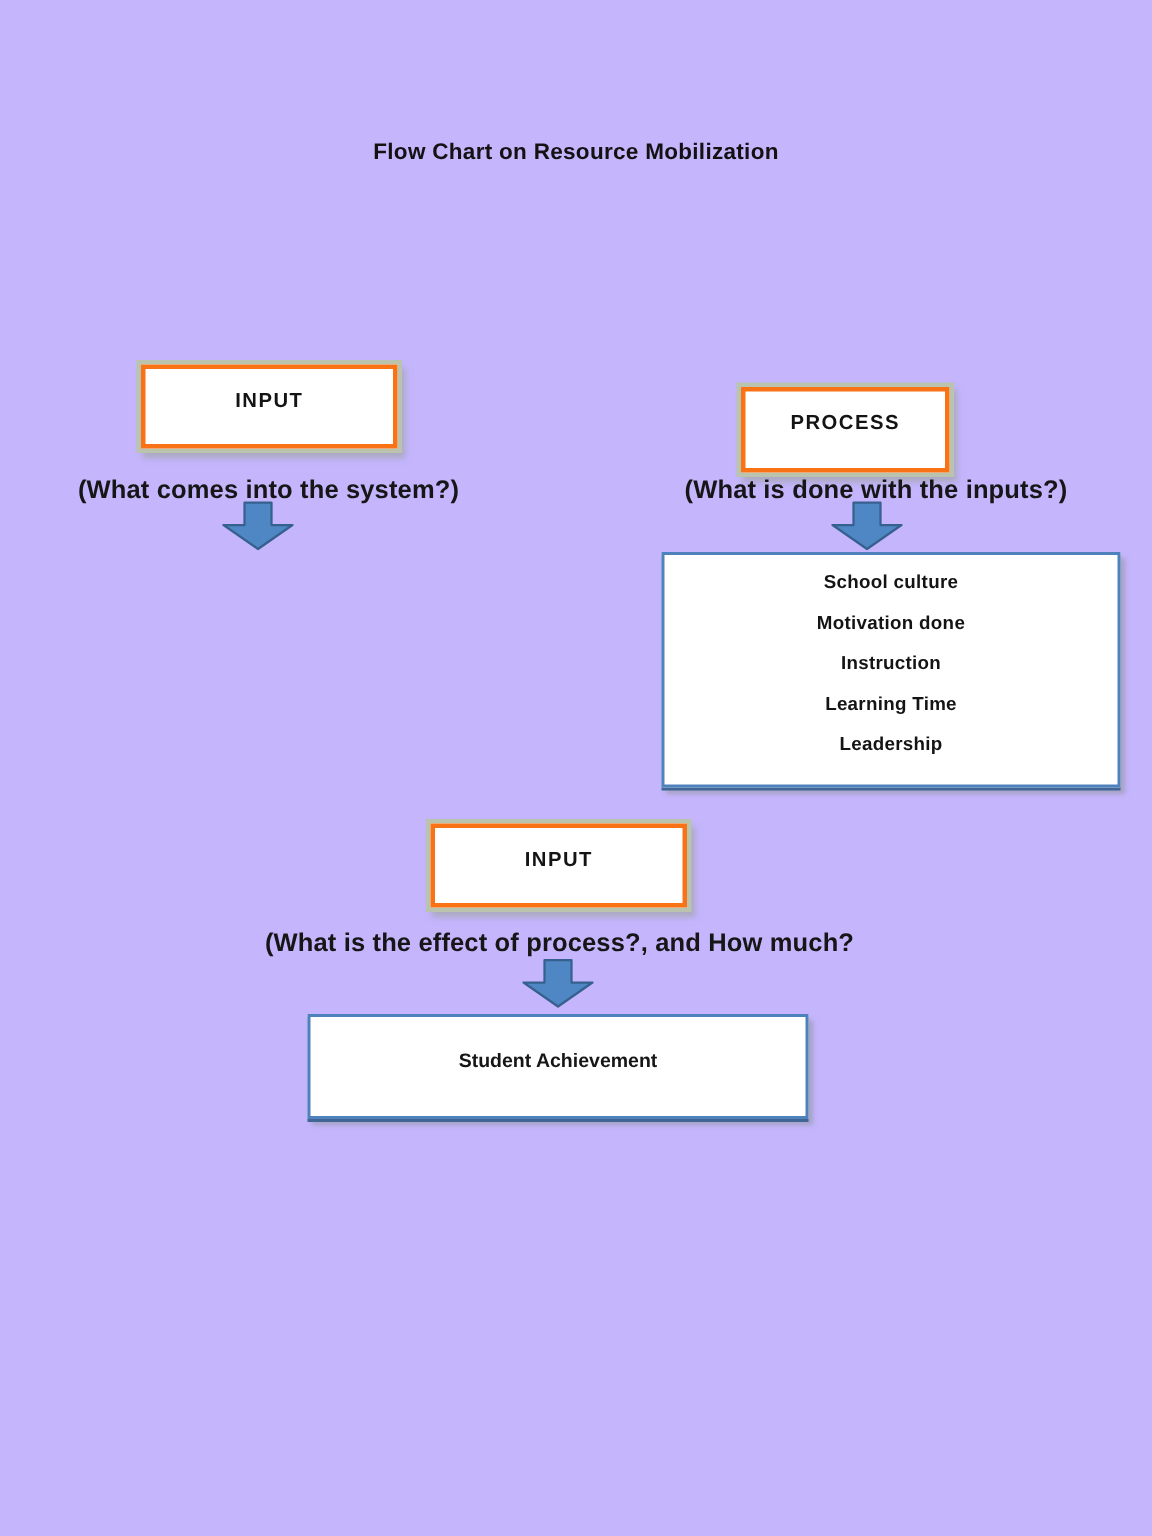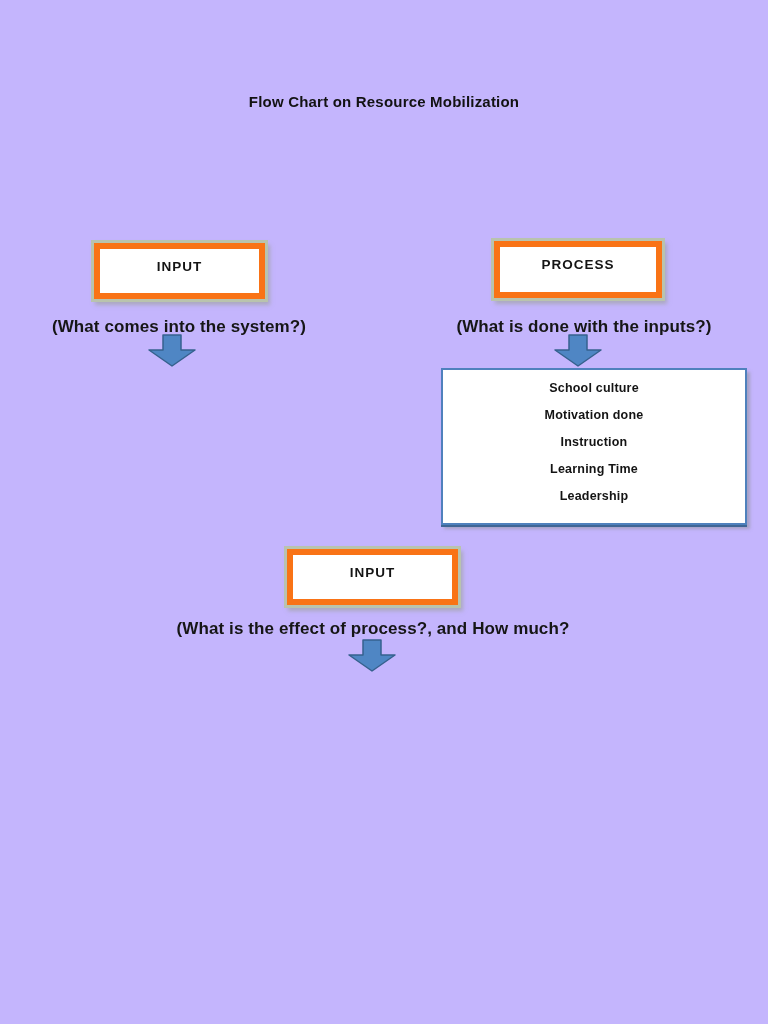--- a/index.html
+++ b/index.html
@@ -19,32 +19,32 @@
     top: 93px; left: 0; right: 0;
     text-align: center;
     font-size: 15px;
     letter-spacing: 0.2px;
     color: #121212;
   }
   
   .hbox {
     position: absolute;
     background: #ffffff;
-    border: 6px solid #f97316;
+    border: 3px solid #f97316;
     box-shadow: 0 0 0 3px #b9c3ae, 3px 4px 4px 2px rgba(150,158,140,0.55);
     display: flex;
     align-items: center;
     justify-content: center;
     padding-bottom: 10px;
     font-size: 13.5px;
     letter-spacing: 1px;
     color: #141414;
   }
   .hbox.input   { left: 94px;  top: 243px; width: 171px; height: 56px; }
-  .hbox.process { left: 494px; top: 241px; width: 168px; height: 57px; }
+  .hbox.process { left: 494px; top: 258px; width: 139px; height: 57px; }
   .hbox.output  { left: 287px; top: 549px; width: 171px; height: 56px; }
   .question {
     position: absolute;
     text-align: center;
     font-size: 17px;
     color: #161616;
     letter-spacing: 0.1px;
   }
   .q-input   { left: 19px;  top: 317px; width: 320px; }
   .q-process { left: 424px; top: 317px; width: 320px; }
@@ -116,14 +116,17 @@
     <div class="item">Leadership</div>
   </div>
 
   <div class="hbox output">
     <span>INPUT</span>
   </div>
   <div class="question q-output">(What is the effect of process?, and How much?</div>
   <svg class="arrow a-output" viewBox="0 0 50 33">
     <path d="M16 1 L34 1 L34 16 L48 16 L25 32 L2 16 L16 16 Z" fill="#4f86c4" stroke="#36618e" stroke-width="1.5" stroke-linejoin="round"></path>
   </svg>
+  <div class="cbox result">
+    <span>Student Achievement</span>
+  </div>
 
 </div>
 
 </body></html>

